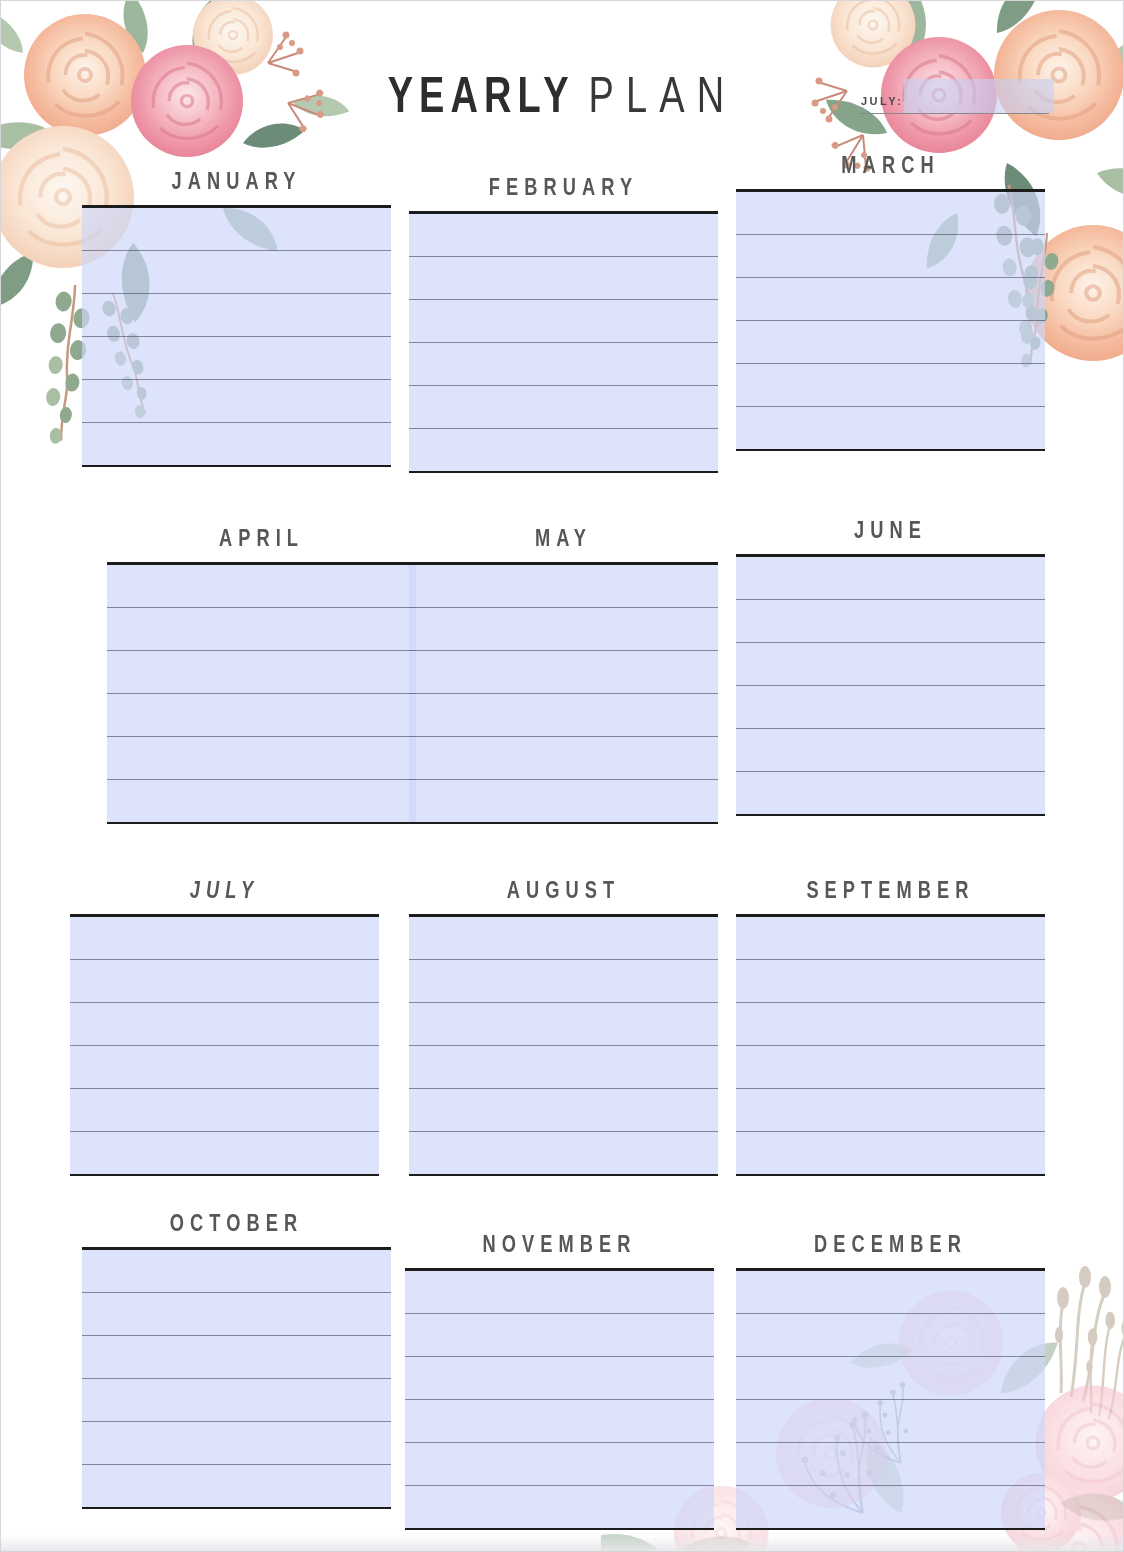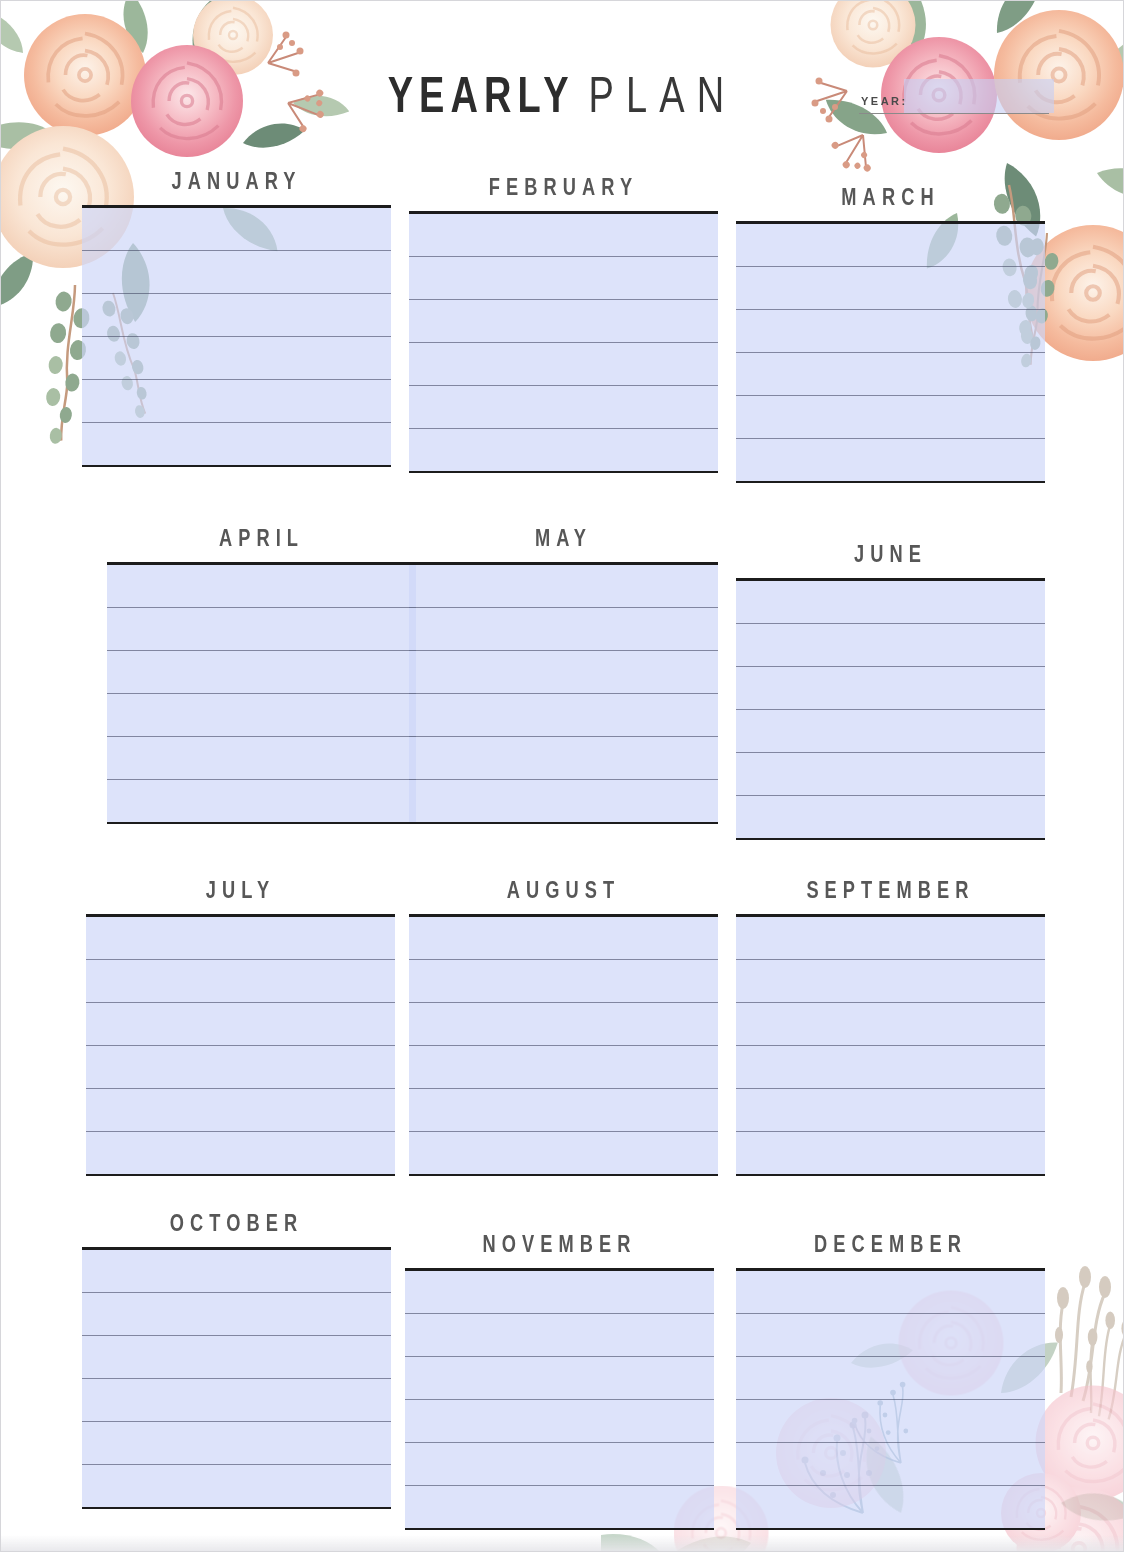--- a/index.html
+++ b/index.html
@@ -255,21 +255,21 @@
       <use href="#roseF" transform="translate(492,230) scale(1.15)"></use>
       <use href="#roseF" transform="translate(478,336) scale(1.25)"></use>
       <use href="#roseF" transform="translate(440,300) scale(0.8)"></use>
     </g>
   </svg>
 
   <div class="page-title">
     <span class="t-bold">YEARLY</span><span class="t-light">PLAN</span>
   </div>
 
-  <span class="year-label">YEAR:</span>
+  <span class="year-label">JULY:</span>
   <input class="year-input" aria-label="year" value="" style="">
   <div class="year-underline"></div>
 
   <div id="months-root">
       <div class="month" style="left: 81px; top: 168px;">
     <div class="month-title">JANUARY</div>
     <div class="month-lines">
           <div class="note-line"></div>
           <div class="note-line"></div>
           <div class="note-line"></div>
@@ -282,21 +282,21 @@
     <div class="month-title">FEBRUARY</div>
     <div class="month-lines">
           <div class="note-line"></div>
           <div class="note-line"></div>
           <div class="note-line"></div>
           <div class="note-line"></div>
           <div class="note-line"></div>
           <div class="note-line"></div>
         </div>
   </div>
-      <div class="month" style="left: 735px; top: 184px;">
+      <div class="month" style="left: 735px; top: 152px;">
     <div class="month-title">MARCH</div>
     <div class="month-lines">
           <div class="note-line"></div>
           <div class="note-line"></div>
           <div class="note-line"></div>
           <div class="note-line"></div>
           <div class="note-line"></div>
           <div class="note-line"></div>
         </div>
   </div>
@@ -315,32 +315,32 @@
     <div class="month-title">MAY</div>
     <div class="month-lines">
           <div class="note-line"></div>
           <div class="note-line"></div>
           <div class="note-line"></div>
           <div class="note-line"></div>
           <div class="note-line"></div>
           <div class="note-line"></div>
         </div>
   </div>
-      <div class="month" style="left: 735px; top: 541px;">
+      <div class="month" style="left: 735px; top: 517px;">
     <div class="month-title">JUNE</div>
     <div class="month-lines">
           <div class="note-line"></div>
           <div class="note-line"></div>
           <div class="note-line"></div>
           <div class="note-line"></div>
           <div class="note-line"></div>
           <div class="note-line"></div>
         </div>
   </div>
-      <div class="month" style="left: 85px; top: 877px;">
+      <div class="month" style="left: 69px; top: 877px; font-style: italic;">
     <div class="month-title">JULY</div>
     <div class="month-lines">
           <div class="note-line"></div>
           <div class="note-line"></div>
           <div class="note-line"></div>
           <div class="note-line"></div>
           <div class="note-line"></div>
           <div class="note-line"></div>
         </div>
   </div>

